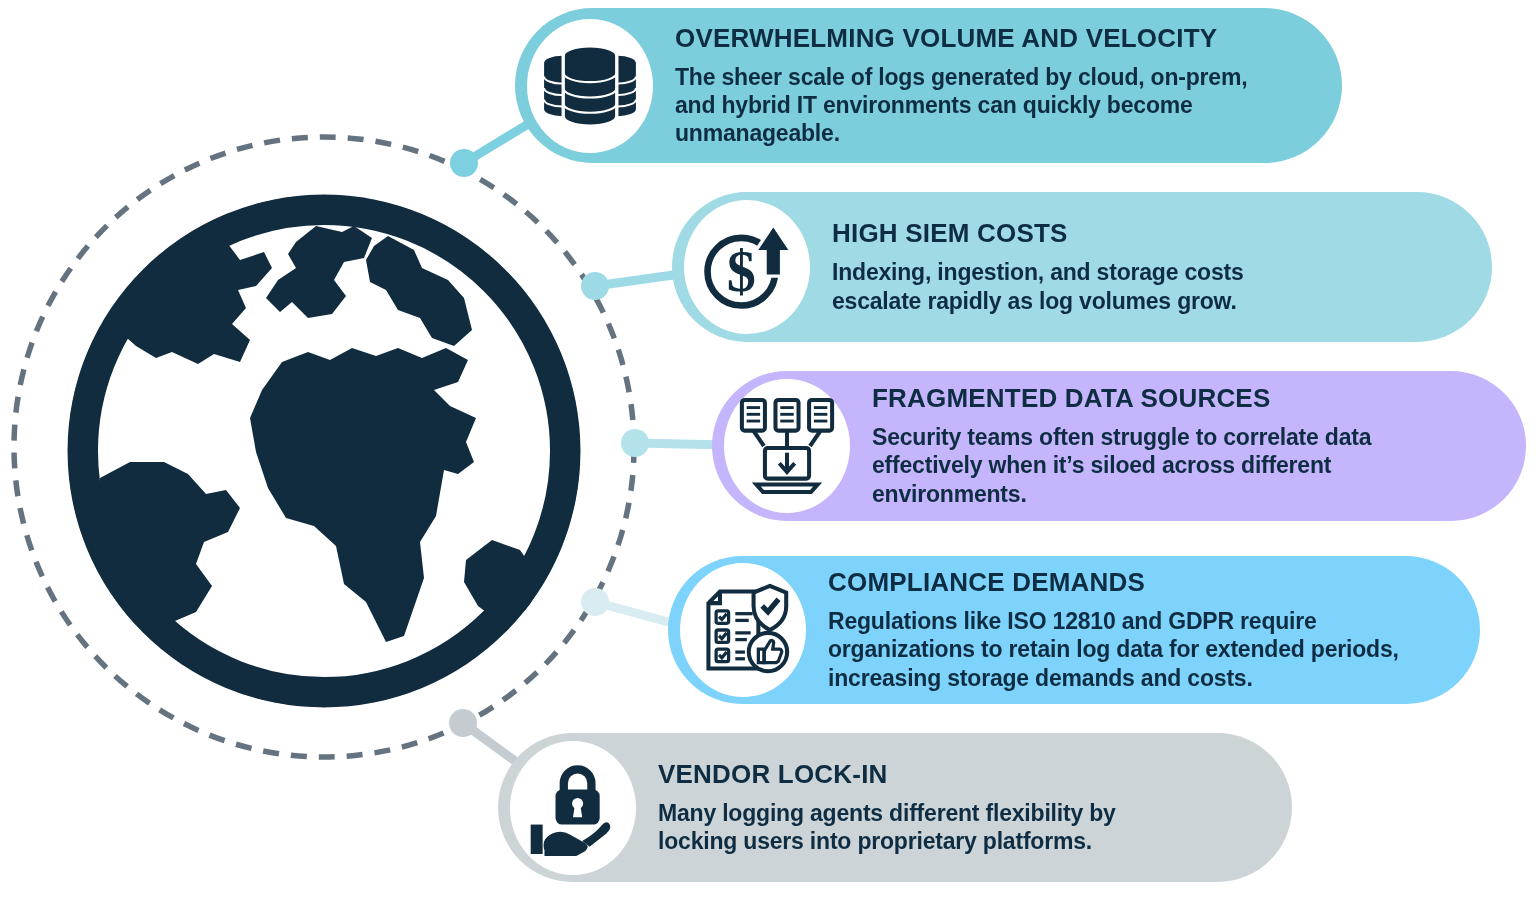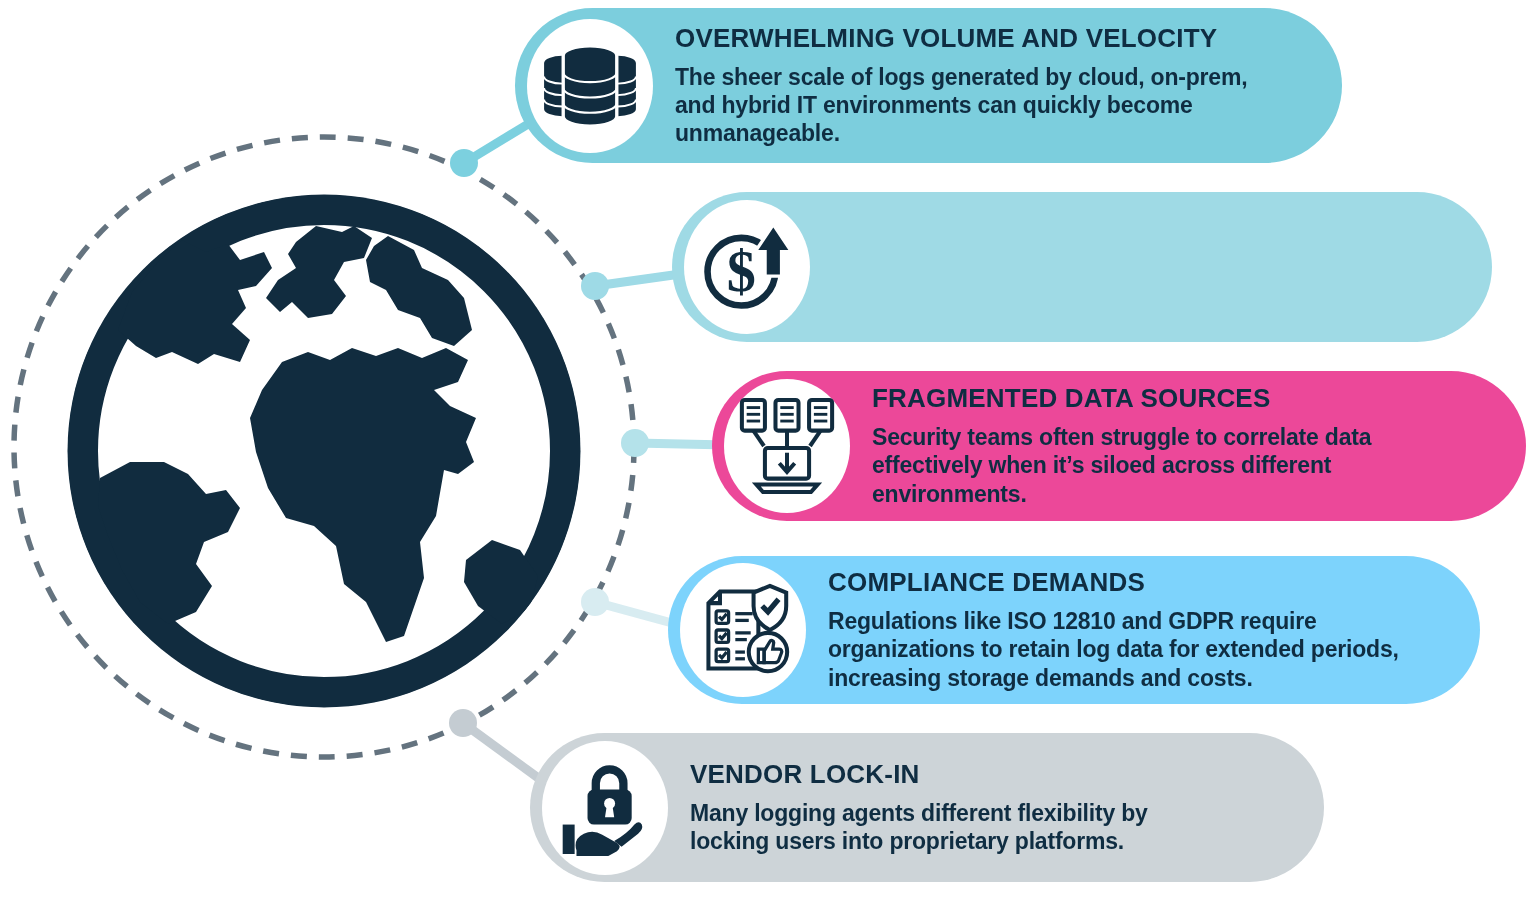--- a/index.html
+++ b/index.html
@@ -88,24 +88,26 @@
     <div class="icon-circle">
       <svg class="icon-svg" width="94" height="94" viewBox="0 0 100 100">
         <circle cx="44" cy="55" r="36" fill="none" stroke="#112c3f" stroke-width="7"></circle>
         <text x="44" y="76" text-anchor="middle" font-family="Liberation Serif, serif" font-size="62" font-weight="700" fill="#112c3f">$</text>
         <g stroke="#ffffff" stroke-width="7" fill="#112c3f" paint-order="stroke">
           <path d="M78,8 L94,32 L85,32 L85,58 L71,58 L71,32 L62,32 Z"></path>
         </g>
       </svg>
     </div>
     <div class="card-text">
+      <div class="card-title">HIGH SIEM COSTS</div>
+      <div class="card-body" style="max-width:500px;">Indexing, ingestion, and storage costs escalate rapidly as log volumes grow.</div>
     </div>
   </div>
 
-  <div class="card" style="left: 712px; top: 371px; width: 814px; height: 150px; background: #ec4899;">
+  <div class="card" style="left: 712px; top: 371px; width: 814px; height: 150px; background: #c4b5fd;">
     <div class="icon-circle">
       <svg class="icon-svg" width="96" height="100" viewBox="0 0 100 104">
         <g fill="none" stroke="#112c3f" stroke-width="4.2">
           <rect x="3" y="4" width="24" height="32" rx="3"></rect>
           <rect x="38" y="4" width="24" height="32" rx="3"></rect>
           <rect x="73" y="4" width="24" height="32" rx="3"></rect>
           <path d="M15,36 L26,52"></path>
             <path d="M50,36 L50,52"></path>
             <path d="M85,36 L74,52"></path>
           <rect x="27" y="54" width="46" height="32" rx="3"></rect>
@@ -165,21 +167,21 @@
           <path d="M72,72 l6,-10 c1,-2 4,-1 4,1 l-1,7 h7 c2,0 3,2 2,4 l-3,8 c-1,2 -2,2 -4,2 h-11 z" fill="none" stroke-width="3.4"></path>
         </g>
       </svg>
     </div>
     <div class="card-text">
       <div class="card-title">COMPLIANCE DEMANDS</div>
       <div class="card-body" style="max-width:600px;">Regulations like ISO 12810 and GDPR require organizations to retain log data for extended periods, increasing storage demands and costs.</div>
     </div>
   </div>
 
-  <div class="card" style="left: 530px; top: 733px; width: 794px; height: 149px; background: rgb(205, 212, 216);">
+  <div class="card" style="left: 498px; top: 733px; width: 794px; height: 149px; background: rgb(205, 212, 216);">
     <div class="icon-circle">
       <svg class="icon-svg" width="92" height="96" viewBox="0 0 100 104">
         <path d="M40,34 v-9 a15,15 0 0 1 30,0 v9" fill="none" stroke="#112c3f" stroke-width="9" stroke-linecap="round"></path>
         <rect x="31" y="32" width="48" height="38" rx="7" fill="#112c3f"></rect>
         <circle cx="55" cy="47" r="6" fill="#ffffff"></circle>
         <path d="M52,49 h6 l2,13 h-10 z" fill="#ffffff"></path>
         <g fill="#112c3f">
           <path d="M4,70 h13 v32 h-13 z"></path>
           <path d="M19,98 q-4,-12 8,-18 q10,-5 20,1 l16,9 q6,4 0,9 l-20,11 q-14,5 -24,-3 z"></path>
           <path d="M60,88 q14,-8 22,-18 q5,-5 8,0 q2,5 -4,10 l-18,14 z"></path>

